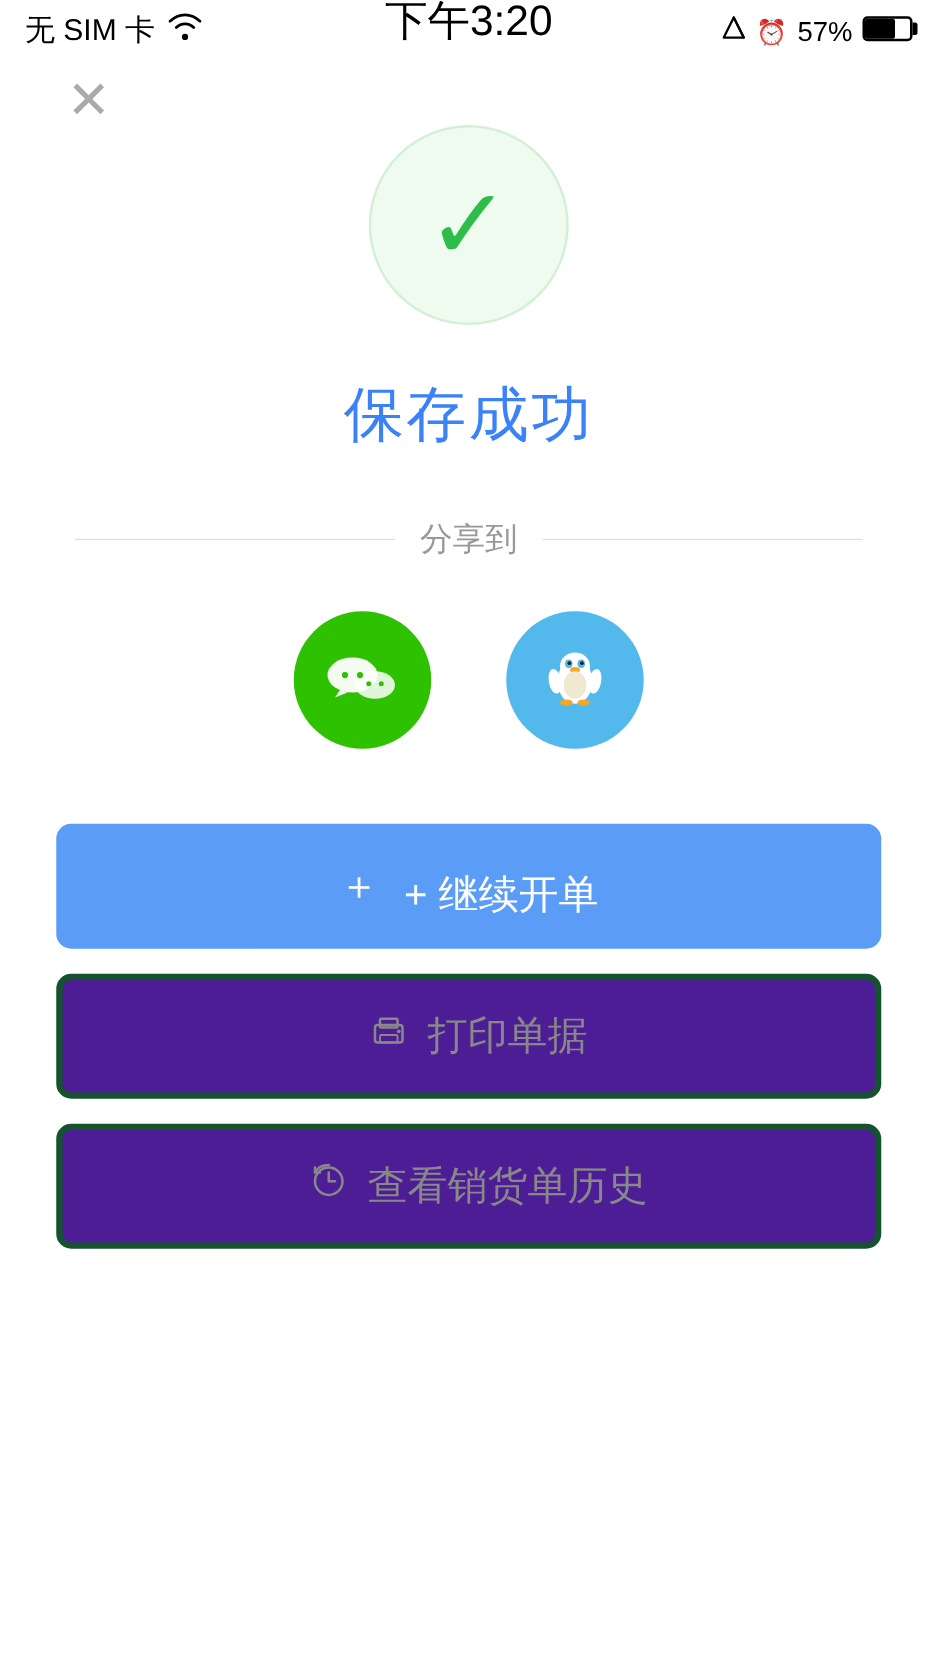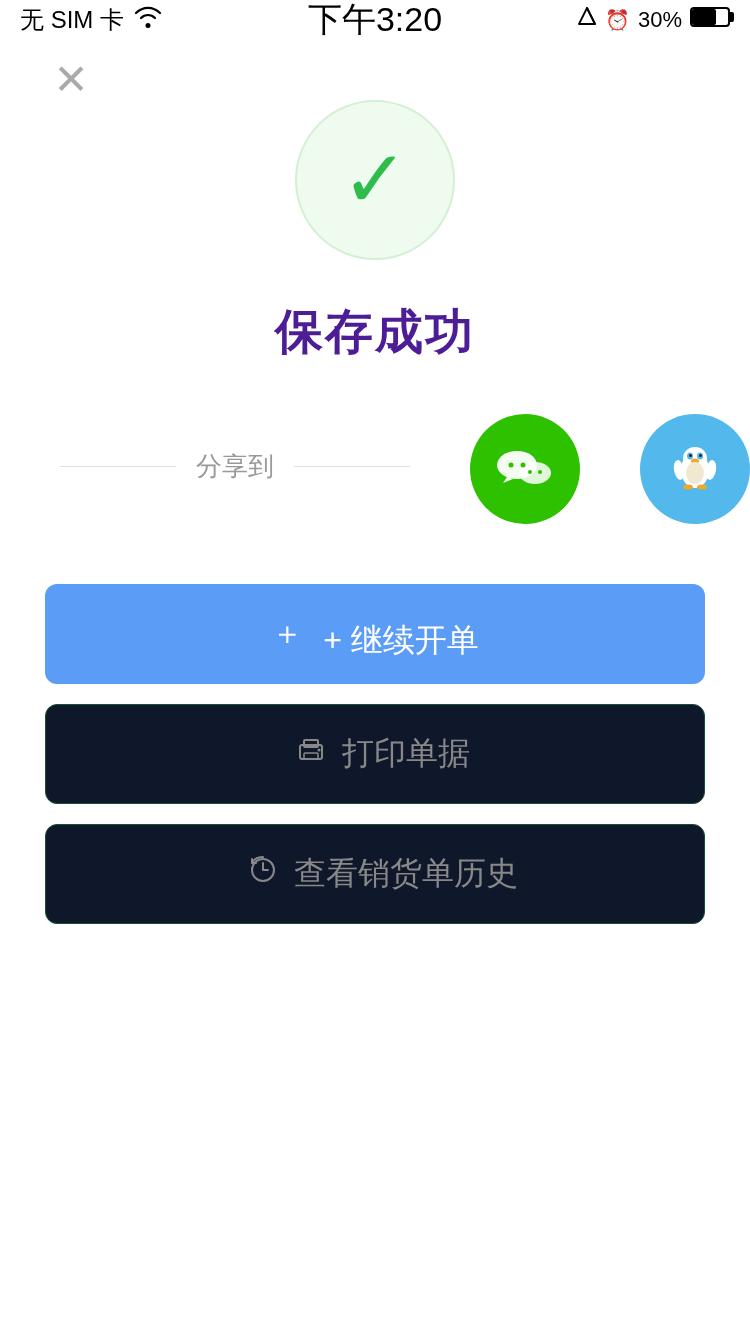--- a/index.html
+++ b/index.html
@@ -11,21 +11,21 @@
       font-family: -apple-system, 'PingFang SC', 'Helvetica Neue', sans-serif;
       position: relative;
       overflow-x: hidden;
     }
 
     
     .status-bar {
       width: 100%;
       height: 40px;
       display: flex;
-      align-items: center;
+      align-items: flex-end;
       justify-content: space-between;
       padding: 0 20px;
       background: #fff;
     }
     .status-left {
       font-size: 24px;
       font-weight: 500;
       color: #000;
       display: flex;
       align-items: center;
@@ -113,32 +113,32 @@
     }
     .checkmark {
       font-size: 80px;
       color: #2ebd4b;
       line-height: 1;
     }
 
     
     .success-title {
       font-size: 48px;
-      color: #4c1d95;
-      font-weight: 700;
+      color: #3b82f6;
+      font-weight: 400;
       margin-bottom: 50px;
       letter-spacing: 2px;
     }
 
     
     .share-section {
       width: 100%;
       display: flex;
-      flex-direction: row;
-      align-items: flex-end;
+      flex-direction: column;
+      align-items: center;
       margin-bottom: 60px;
     }
     .share-divider {
       width: 100%;
       display: flex;
       align-items: center;
       gap: 20px;
       padding: 0 60px;
       margin-bottom: 40px;
     }
@@ -201,23 +201,23 @@
       font-size: 32px;
       cursor: pointer;
       border: none;
     }
     .btn-primary {
       background: #5b9cf6;
       color: #ffffff;
       font-weight: 500;
     }
     .btn-secondary {
-      background: #0f172a;
+      background: #4c1d95;
       color: #888888;
-      border: 1px solid #14532d;
+      border: 5px solid #14532d;
       padding-left: 16px;
     }
   </style>
 </head>
 <body>
 
 <div class="status-bar">
   <div class="status-left">
     <span>无 SIM 卡</span>
     <span>
@@ -230,21 +230,21 @@
   </div>
   <div class="status-center">下午3:20</div>
   <div class="status-right">
     <span>
       <svg width="20" height="22" viewBox="0 0 20 22" fill="none">
         <path d="M10 2L18 18H2L10 2Z" stroke="#000" stroke-width="1.8" fill="none" stroke-linejoin="round"></path>
         <line x1="10" y1="2" x2="18" y2="18" stroke="#000" stroke-width="1.8" stroke-linecap="round"></line>
       </svg>
     </span>
     <span style="font-size:20px;">⏰</span>
-    <span style="font-size:22px;">30%</span>
+    <span style="font-size:22px;">57%</span>
     <span>
       <div class="battery-icon"><div class="battery-fill"></div></div>
     </span>
   </div>
 </div>
 
 <div class="close-btn">
   <span style="color:#aaa; font-size:42px; font-weight:300;">✕</span>
 </div>
 

